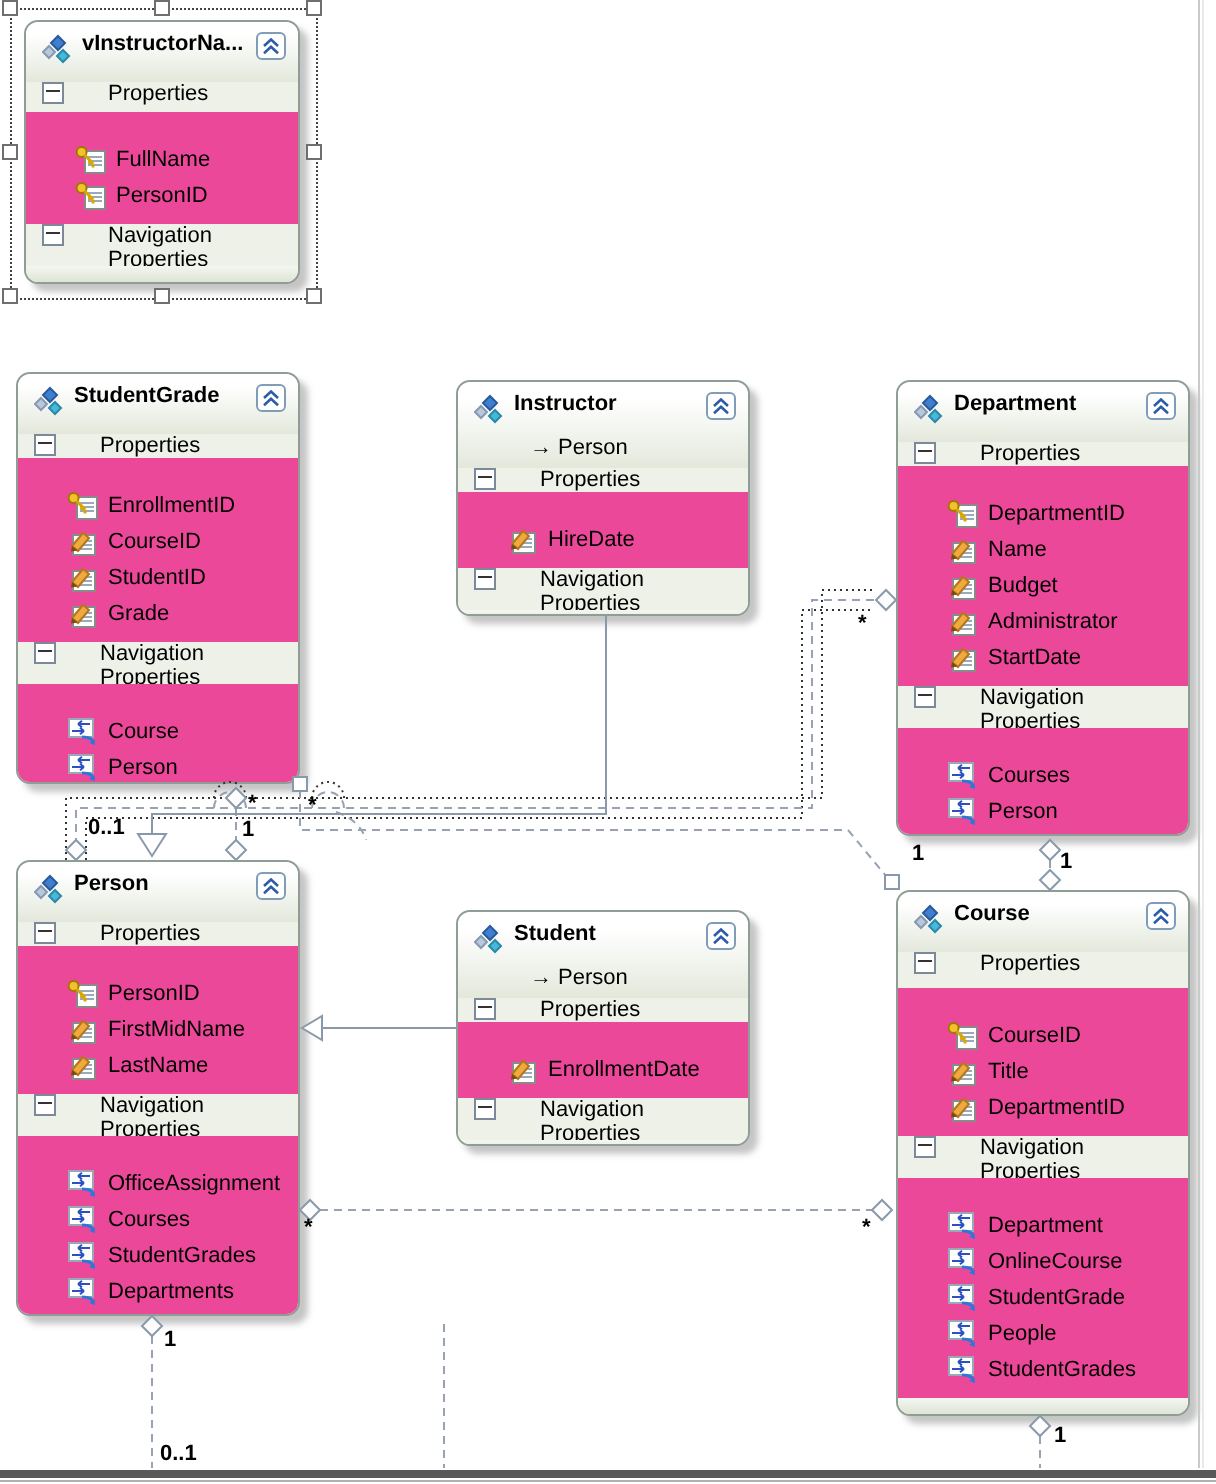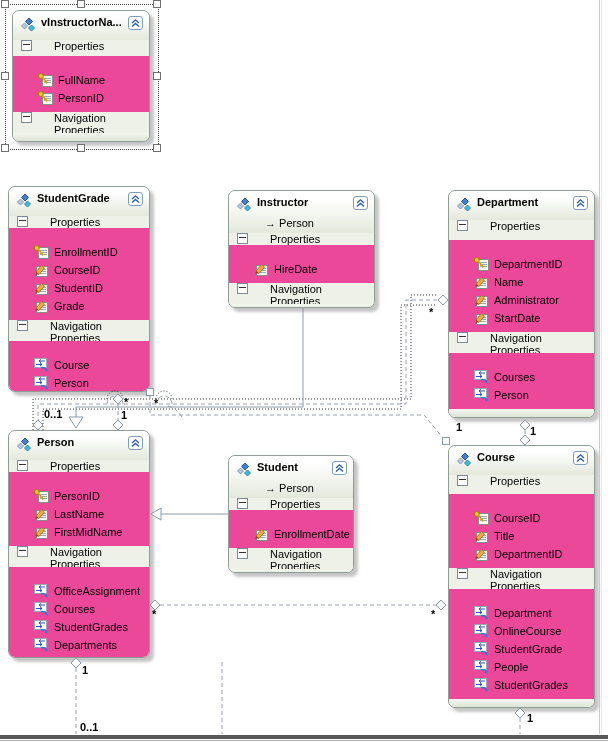--- a/index.html
+++ b/index.html
@@ -271,20 +271,31 @@
           </div>
           <div class="prow">
             <span class="icn"><svg width="16" height="16">
                 <rect x="3.5" y="4.5" width="11" height="10" fill="#fff" stroke="#8a8a8a"></rect>
                 <line x1="5" y1="7.5" x2="13" y2="7.5" stroke="#9aaabb"></line>
                 <line x1="5" y1="9.5" x2="13" y2="9.5" stroke="#9aaabb"></line>
                 <line x1="5" y1="11.5" x2="13" y2="11.5" stroke="#9aaabb"></line>
                 <polygon points="3,10 8.5,3.5 11.5,6 6,12.5" fill="#efa93f" stroke="#b5761d"></polygon>
                 <polygon points="2.5,12.8 3,10 5.8,12.2" fill="#7a4a10"></polygon>
               </svg></span>
+            <span>Budget</span>
+          </div>
+          <div class="prow">
+            <span class="icn"><svg width="16" height="16">
+                <rect x="3.5" y="4.5" width="11" height="10" fill="#fff" stroke="#8a8a8a"></rect>
+                <line x1="5" y1="7.5" x2="13" y2="7.5" stroke="#9aaabb"></line>
+                <line x1="5" y1="9.5" x2="13" y2="9.5" stroke="#9aaabb"></line>
+                <line x1="5" y1="11.5" x2="13" y2="11.5" stroke="#9aaabb"></line>
+                <polygon points="3,10 8.5,3.5 11.5,6 6,12.5" fill="#efa93f" stroke="#b5761d"></polygon>
+                <polygon points="2.5,12.8 3,10 5.8,12.2" fill="#7a4a10"></polygon>
+              </svg></span>
             <span>Administrator</span>
           </div>
           <div class="prow">
             <span class="icn"><svg width="16" height="16">
                 <rect x="3.5" y="4.5" width="11" height="10" fill="#fff" stroke="#8a8a8a"></rect>
                 <line x1="5" y1="7.5" x2="13" y2="7.5" stroke="#9aaabb"></line>
                 <line x1="5" y1="9.5" x2="13" y2="9.5" stroke="#9aaabb"></line>
                 <line x1="5" y1="11.5" x2="13" y2="11.5" stroke="#9aaabb"></line>
                 <polygon points="3,10 8.5,3.5 11.5,6 6,12.5" fill="#efa93f" stroke="#b5761d"></polygon>
                 <polygon points="2.5,12.8 3,10 5.8,12.2" fill="#7a4a10"></polygon>
@@ -353,32 +364,32 @@
           </div>
           <div class="prow">
             <span class="icn"><svg width="16" height="16">
                 <rect x="3.5" y="4.5" width="11" height="10" fill="#fff" stroke="#8a8a8a"></rect>
                 <line x1="5" y1="7.5" x2="13" y2="7.5" stroke="#9aaabb"></line>
                 <line x1="5" y1="9.5" x2="13" y2="9.5" stroke="#9aaabb"></line>
                 <line x1="5" y1="11.5" x2="13" y2="11.5" stroke="#9aaabb"></line>
                 <polygon points="3,10 8.5,3.5 11.5,6 6,12.5" fill="#efa93f" stroke="#b5761d"></polygon>
                 <polygon points="2.5,12.8 3,10 5.8,12.2" fill="#7a4a10"></polygon>
               </svg></span>
+            <span>FirstMidName</span>
+          </div>
+          <div class="prow">
+            <span class="icn"><svg width="16" height="16">
+                <rect x="3.5" y="4.5" width="11" height="10" fill="#fff" stroke="#8a8a8a"></rect>
+                <line x1="5" y1="7.5" x2="13" y2="7.5" stroke="#9aaabb"></line>
+                <line x1="5" y1="9.5" x2="13" y2="9.5" stroke="#9aaabb"></line>
+                <line x1="5" y1="11.5" x2="13" y2="11.5" stroke="#9aaabb"></line>
+                <polygon points="3,10 8.5,3.5 11.5,6 6,12.5" fill="#efa93f" stroke="#b5761d"></polygon>
+                <polygon points="2.5,12.8 3,10 5.8,12.2" fill="#7a4a10"></polygon>
+              </svg></span>
             <span>LastName</span>
-          </div>
-          <div class="prow">
-            <span class="icn"><svg width="16" height="16">
-                <rect x="3.5" y="4.5" width="11" height="10" fill="#fff" stroke="#8a8a8a"></rect>
-                <line x1="5" y1="7.5" x2="13" y2="7.5" stroke="#9aaabb"></line>
-                <line x1="5" y1="9.5" x2="13" y2="9.5" stroke="#9aaabb"></line>
-                <line x1="5" y1="11.5" x2="13" y2="11.5" stroke="#9aaabb"></line>
-                <polygon points="3,10 8.5,3.5 11.5,6 6,12.5" fill="#efa93f" stroke="#b5761d"></polygon>
-                <polygon points="2.5,12.8 3,10 5.8,12.2" fill="#7a4a10"></polygon>
-              </svg></span>
-            <span>FirstMidName</span>
           </div>
         </div>
         <div class="section-hdr">
           <span class="minusbox"></span>
           <span>Navigation Properties</span>
         </div>
         <div class="rows-wrap">
           <div class="prow">
             <span class="icn"><svg width="16" height="16">
                 <rect x="1.5" y="1.5" width="12" height="9" fill="#fff" stroke="#98a8b8"></rect>
@@ -415,21 +426,21 @@
                 <path d="M12 4 H6 M6 4 l2 -1.6 M6 4 l2 1.6" stroke="#2b50c0" fill="none"></path>
                 <path d="M3 7.5 H9 M9 7.5 l-2 -1.6 M9 7.5 l-2 1.6" stroke="#2b50c0" fill="none"></path>
                 <path d="M8 10.5 q5.5 0 5.5 3" stroke="#2b78d8" stroke-width="1.4" fill="none"></path>
                 <polygon points="14.3,14.6 11.6,13.4 14.4,11.8" fill="#2b78d8"></polygon>
               </svg></span>
             <span>Departments</span>
           </div>
         </div>
         <div class="bottom-strip"></div>
       </div>
-      <div class="entity" style="left: 228px; top: 455px; width: 126px; height: 118px;">
+      <div class="entity" style="left: 228px; top: 455px; width: 147px; height: 118px;">
         <div class="titlebar">
           <div class="trow">
             <span class="icn"><svg width="16" height="16">
                 <path d="M8 2 L11.5 5.5 L8 9 L4.5 5.5 Z" fill="#3f7fd0" stroke="#2a5a9a"></path>
                 <path d="M3.5 7 L6.5 10 L3.5 13 L0.5 10 Z" fill="#b8c8dc" stroke="#8898b0"></path>
                 <path d="M10.5 9 L13.5 12 L10.5 15 L7.5 12 Z" fill="#46b8d8" stroke="#2a88a8"></path>
               </svg></span>
             <span class="title">Student</span>
           </div>
           <div class="subtitle">→ Person</div>

